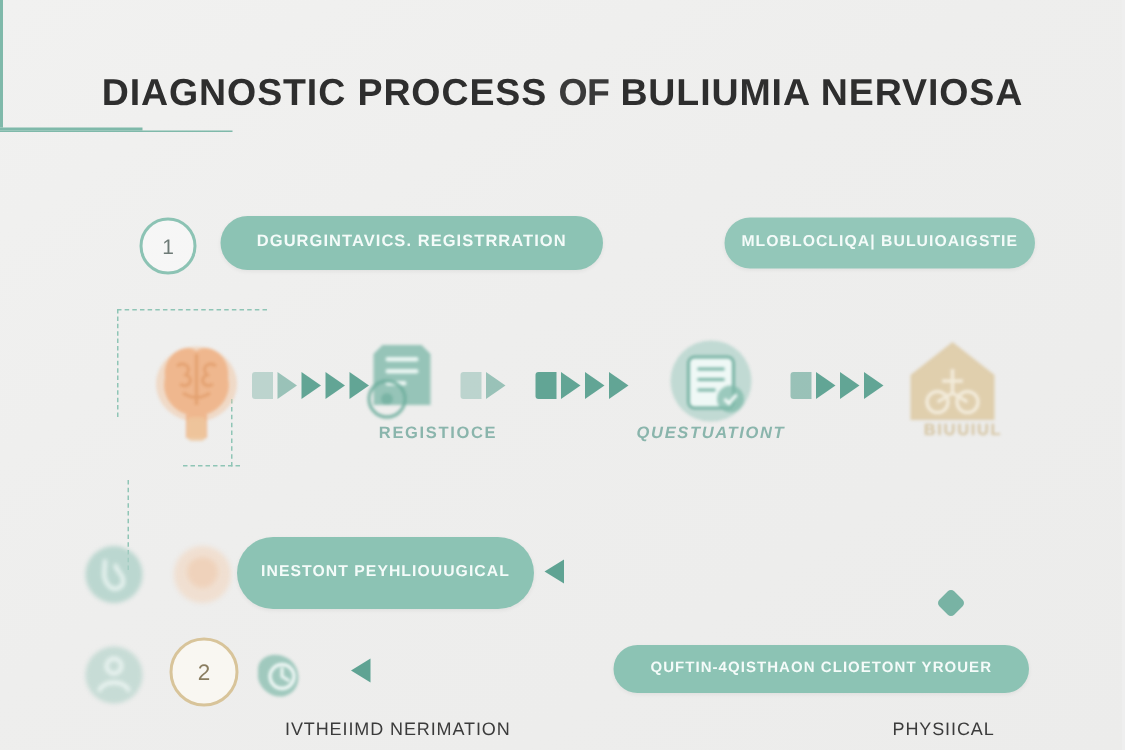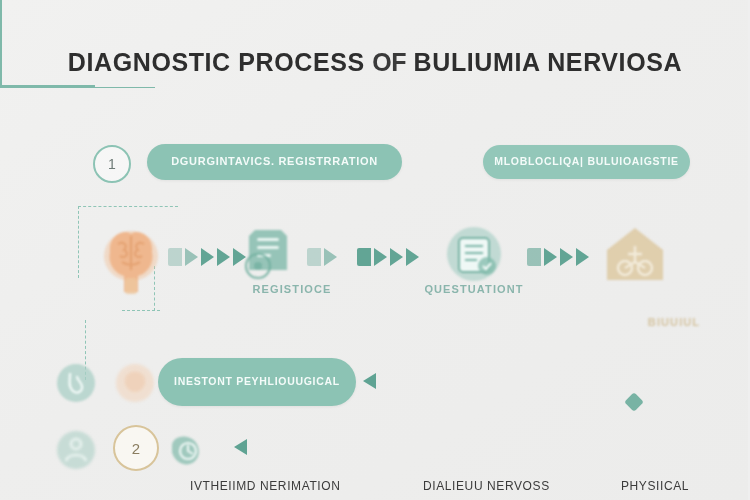--- a/index.html
+++ b/index.html
@@ -244,52 +244,55 @@
       <rect x="16" y="12" width="30" height="34" rx="4" fill="#f3faf8" opacity="0.9" stroke="#6fae9e" stroke-width="2"></rect>
       <g stroke="#6fae9e" stroke-width="2" opacity="0.9">
         <path d="M22 20 L40 20"></path>
         <path d="M22 27 L40 27"></path>
         <path d="M22 34 L34 34"></path>
       </g>
       <circle cx="44" cy="40" r="9" fill="#7fb9aa" opacity="0.75"></circle>
       <path d="M40 40 L43 43 L48 37" stroke="#f3faf8" stroke-width="2.2" fill="none"></path>
     </svg>
   </div>
-  <div class="icon-label" style="left:412px; top:283px; width:124px;">QUESTUATIONT</div>
+  <div class="icon-label" style="left:412px; top:283px; width:124px;font-style:italic;">QUESTUATIONT</div>
 
   <div class="chev-row" style="left:527px; top:248px;">
     <div class="chev stub fade2"></div>
     <div class="chev"></div>
     <div class="chev"></div>
     <div class="chev"></div>
   </div>
 
   <div class="icon-wrap" style="left:601px; top:224px; width:68px; height:62px;">
     <svg width="68" height="62" viewBox="0 0 68 62" style="filter: blur(1.0px);">
       <path d="M34 4 L62 26 L62 56 L6 56 L6 26 Z" fill="#decba6" opacity="0.9"></path>
       <g stroke="#f3ecdc" stroke-width="2.4" fill="none" opacity="0.95">
         <path d="M34 22 L34 38 M27 30 L41 30"></path>
         <circle cx="24" cy="44" r="7"></circle>
         <circle cx="44" cy="44" r="7"></circle>
         <path d="M24 44 L34 38 L44 44"></path>
       </g>
     </svg>
   </div>
-  <div class="icon-label beige" style="left:615px; top:281px; width:118px;margin-top:35px;">BIUUIUL</div>
+  <div class="icon-label beige" style="left:583px; top:281px; width:118px;">BIUUIUL</div>
 
   <div class="solid-v" style="left:634px; top:316px; height:85px;"></div>
   <div class="diamond" style="left:627px; top:395px;"></div>
 
   <div class="pill" style="left:158px; top:358px; width:198px; height:48px; font-size:10.5px; flex-direction:column;">
     <span class="pill-line">INESTONT  PEYHLIOUUGICAL</span>
   </div>
 
   <div class="solid-h" style="left:375px; top:380px; width:95px;"></div>
   <div class="arrow-left" style="left:363px; top:373px;"></div>
 
+  <div class="pill" style="left:409px; top:430px; width:277px; height:32px; font-size:10px;">
+    <span class="pill-line">QUFTIN-4QISTHAON   CLIOETONT  YROUER</span>
+  </div>
 
   <div class="solid-h" style="left:248px; top:446px; width:155px;"></div>
   <div class="arrow-left" style="left:234px; top:439px;"></div>
 
   <div class="icon-wrap" style="left:56px; top:363px; width:40px; height:40px;">
     <svg width="40" height="40" viewBox="0 0 40 40" style="filter: blur(1.3px);">
       <circle cx="20" cy="20" r="19" fill="#a9cfc6" opacity="0.75"></circle>
       <path d="M14 10 C14 18 12 22 16 27 C20 32 27 29 26 23 C25 18 21 18 21 13" stroke="#f0f8f6" stroke-width="2.4" fill="none"></path>
     </svg>
   </div>
@@ -315,16 +318,15 @@
 
   <div class="icon-wrap" style="left:166px; top:432px; width:40px; height:38px;">
     <svg width="40" height="38" viewBox="0 0 40 38" style="filter: blur(1.2px);">
       <path d="M6 14 C6 6 16 2 24 6 C34 10 36 24 28 30 C20 36 8 30 6 20 Z" fill="#7fb9aa" opacity="0.7"></path>
       <circle cx="22" cy="19" r="8" fill="none" stroke="#f0f8f6" stroke-width="2.2"></circle>
       <path d="M22 13 L22 19 L27 22" stroke="#f0f8f6" stroke-width="2" fill="none"></path>
     </svg>
   </div>
 
   <div class="bottom-label" style="left:190px; top:479px;">IVTHEIIMD NERIMATION</div>
-  <div class="bottom-label" style="left:423px; top:479px;">DIALIEUU NERVOSS</div>
-  <div class="bottom-label" style="left:621px; top:479px;">PHYSIICAL</div>
+  <div class="bottom-label" style="left:595px; top:479px;">PHYSIICAL</div>
 
 </div>
 
 </body></html>

